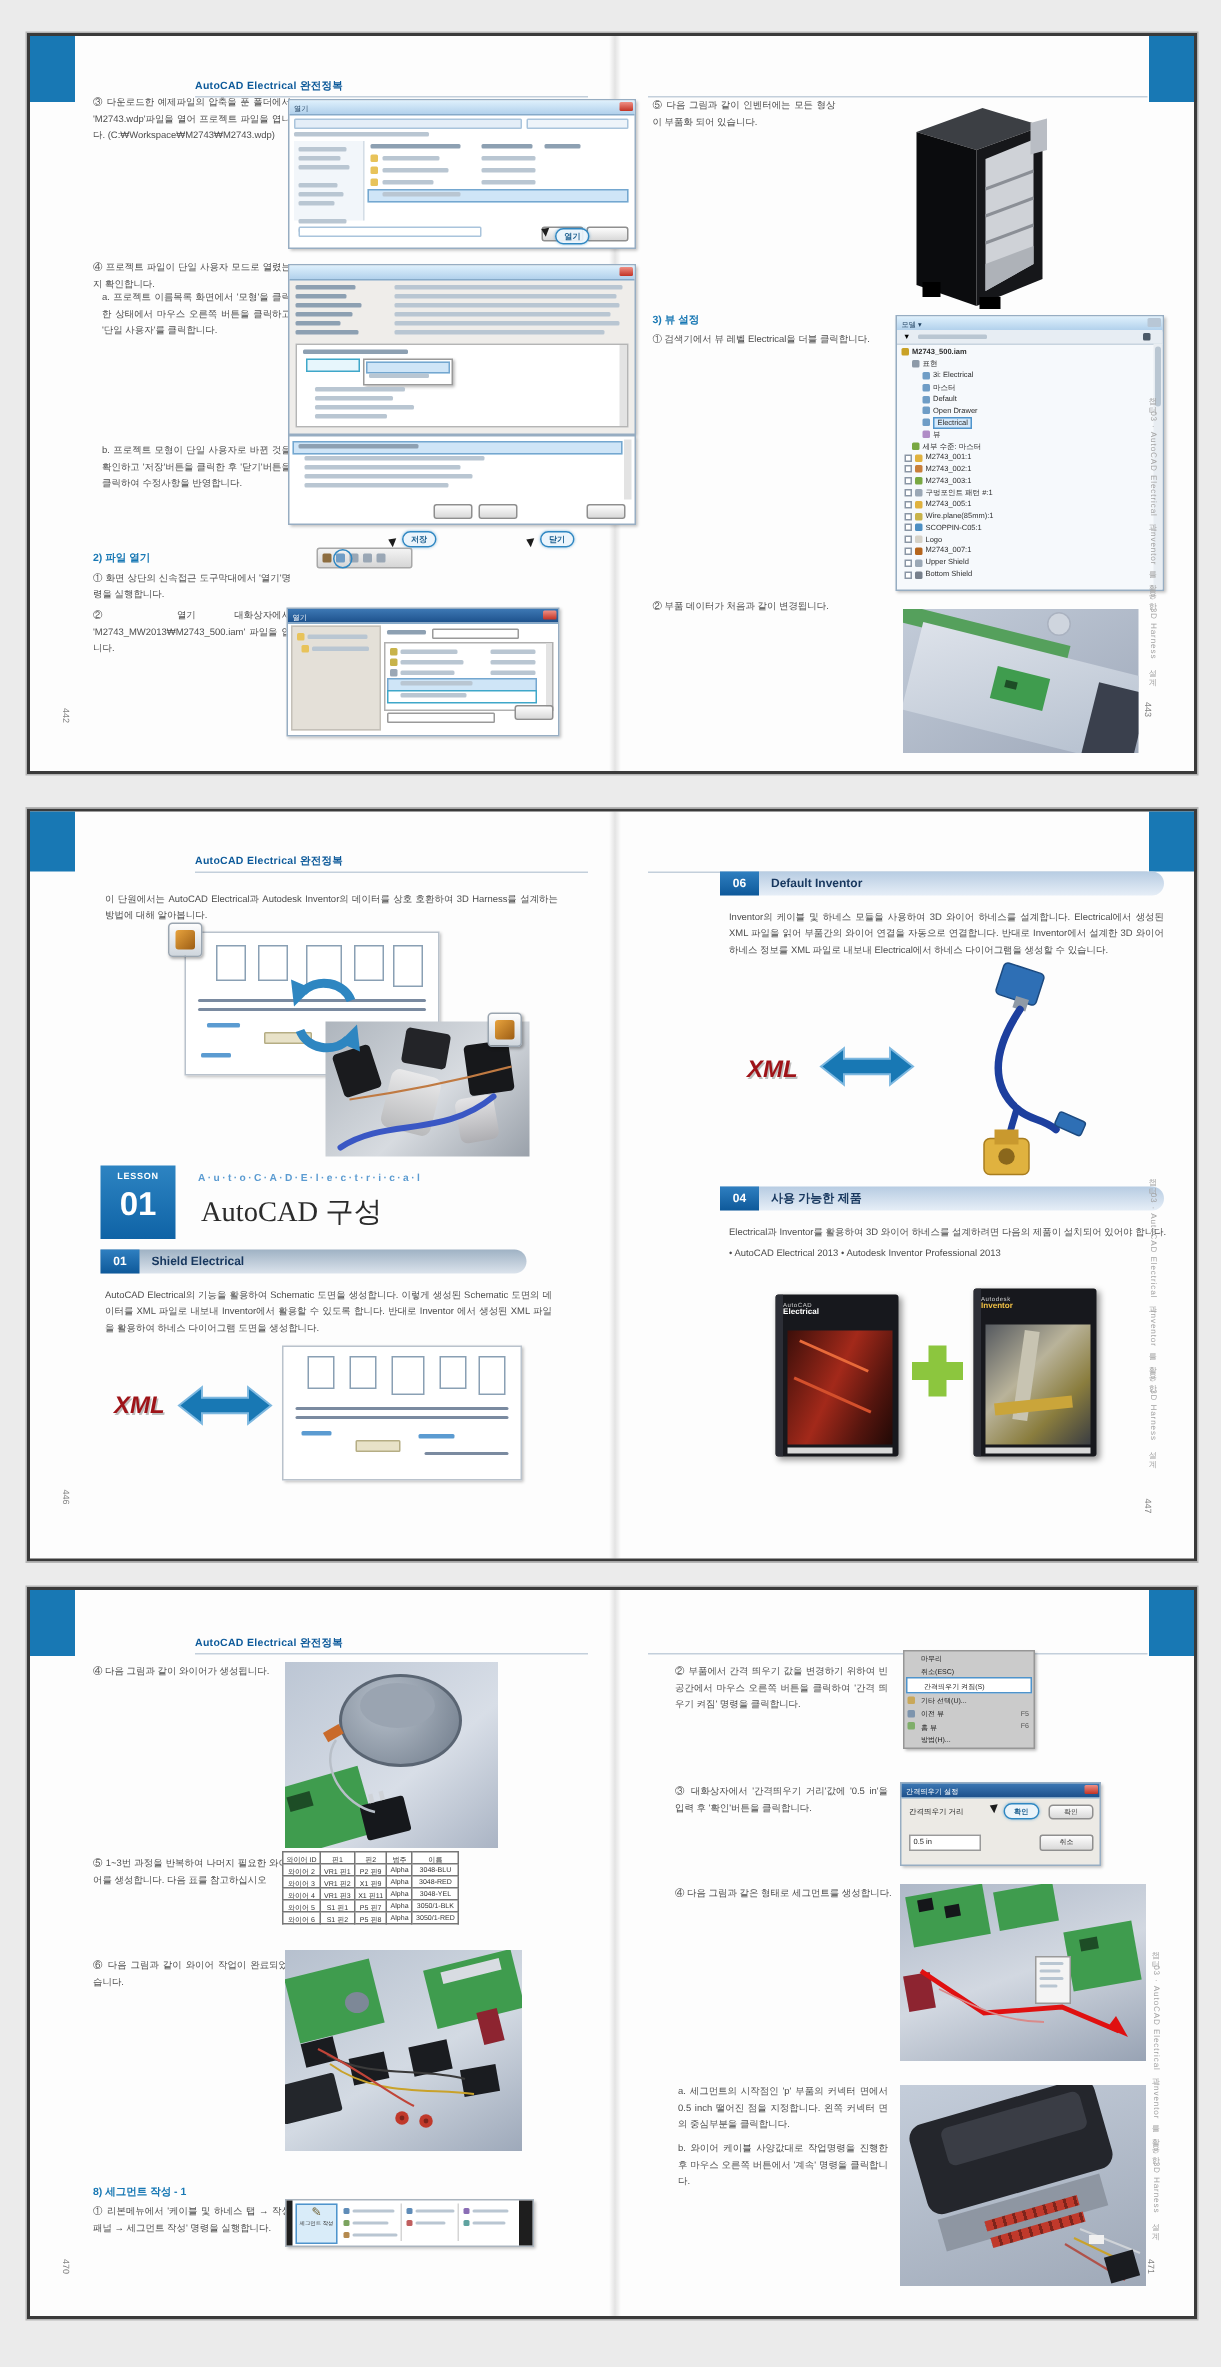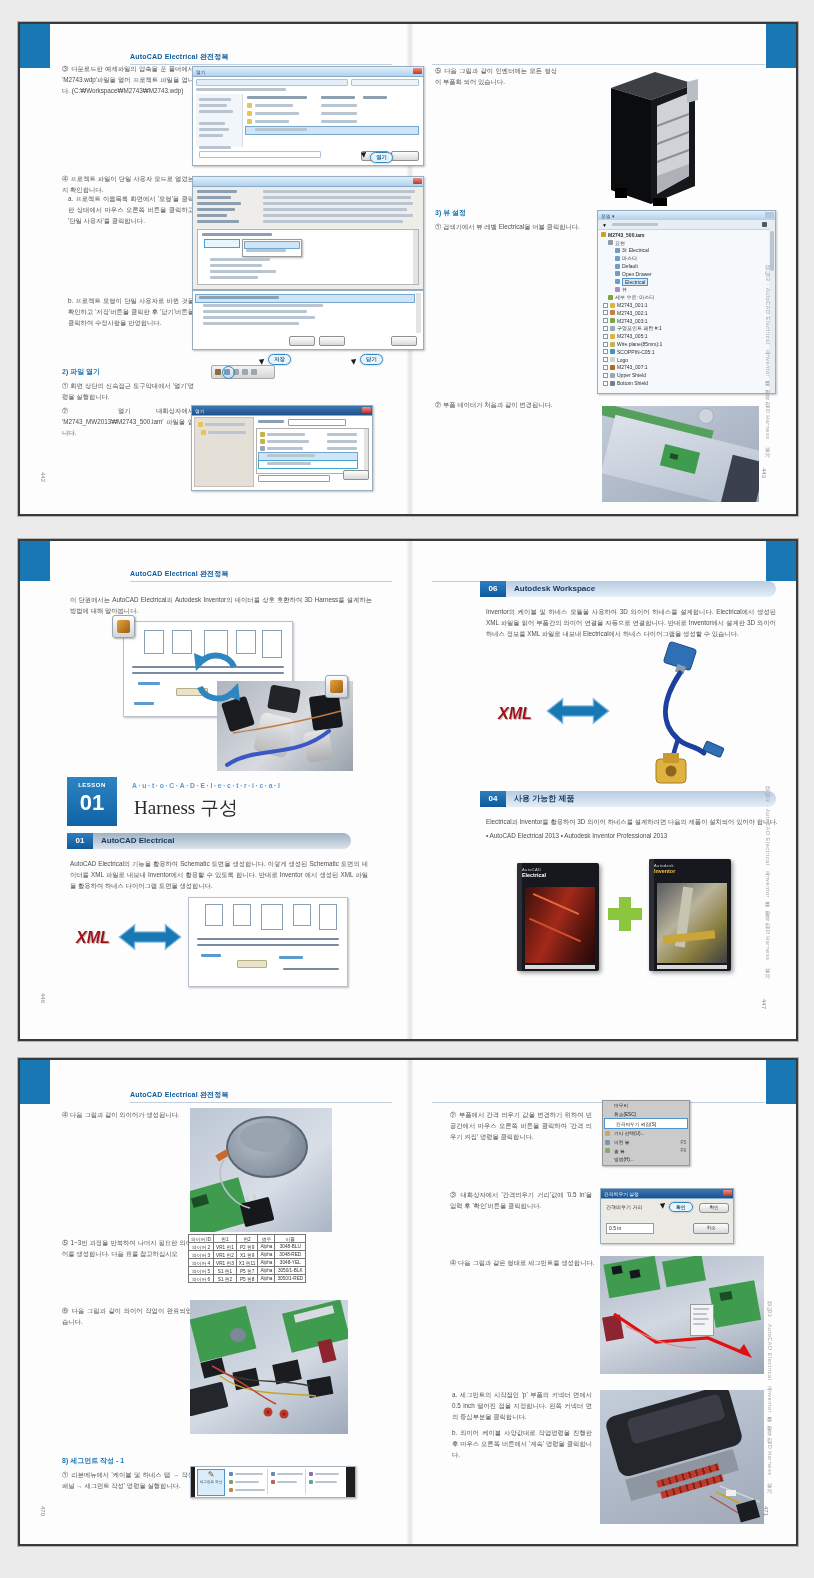--- a/index.html
+++ b/index.html
@@ -388,26 +388,26 @@
     <polygon points="4,8 18,14 6,26" fill="#2e86c1"></polygon>
     <path d="M10 42 A 19 17 0 0 0 42 48" fill="none" stroke="#2e86c1" stroke-width="6"></path>
     <polygon points="50,56 36,50 48,38" fill="#2e86c1"></polygon>
   </svg>
 
   <div class="lessonbox" style="left:47px;top:236px;width:50px;height:49px">
     <div style="font-size:6px;font-weight:bold;letter-spacing:.5px;margin-top:5px">LESSON</div>
     <div style="font-size:22px;font-weight:bold;line-height:1.35">01</div>
   </div>
   <div class="brand" style="left:112px;top:241px">A·u·t·o·C·A·D·E·l·e·c·t·r·i·c·a·l</div>
-  <div class="ptitle" style="left:114px;top:254px">Harness 구성</div>
+  <div class="ptitle" style="left:114px;top:254px">AutoCAD 구성</div>
 
   <div class="secbar" style="left:47px;top:292px;width:284px">
     <div class="secbg" style="background:linear-gradient(#9fb2c4,#dbe3ec)"></div>
     <div class="secnum">01</div>
-    <div class="sect">AutoCAD Electrical</div>
+    <div class="sect">Shield Electrical</div>
   </div>
   <div class="step" style="left:50px;top:318px;width:298px">AutoCAD Electrical의 기능을 활용하여 Schematic 도면을 생성합니다. 이렇게 생성된 Schematic 도면의 데이터를 XML 파일로 내보내 Inventor에서 활용할 수 있도록 합니다. 반대로 Inventor 에서 생성된 XML 파일을 활용하여 하네스 다이어그램 도면을 생성합니다.</div>
 
   <div class="xml" style="left:56px;top:388px">XML</div>
   <svg style="position:absolute;left:98px;top:380px" width="64" height="32" viewBox="0 0 100 46">
       <polygon points="2,23 26,4 26,15 74,15 74,4 98,23 74,42 74,31 26,31 26,42" fill="#1878b4" stroke="#7db8e0" stroke-width="2"></polygon>
     </svg>
   <div class="shot" style="left:168px;top:356px;width:158px;height:88px;border-color:#b9c2cc">
     <div class="bar" style="left:8px;top:40px;right:8px;height:1.5px;background:#7a8aa0"></div>
     <div class="bar" style="left:8px;top:46px;right:8px;height:1.5px;background:#7a8aa0"></div>
@@ -420,21 +420,21 @@
     <div class="bar" style="left:48px;top:62px;width:28px;height:6px;background:#e8e2c8;border:1px solid #b5ad84"></div>
     <div class="bar" style="left:90px;top:58px;width:24px;background:#5b9bd1"></div>
     <div class="bar" style="left:94px;top:70px;right:8px;height:1.5px;background:#7a8aa0"></div>
   </div>
 
   <div class="pn" style="left:20px;top:452px">446</div>
 
   <div class="secbar" style="left:460px;top:40px;width:296px">
     <div class="secbg" style="background:linear-gradient(#b7cce2,#e6eef7)"></div>
     <div class="secnum">06</div>
-    <div class="sect">Autodesk Workspace</div>
+    <div class="sect">Default Inventor</div>
   </div>
   <div class="step" style="left:466px;top:66px;width:290px">Inventor의 케이블 및 하네스 모듈을 사용하여 3D 와이어 하네스를 설계합니다. Electrical에서 생성된 XML 파일을 읽어 부품간의 와이어 연결을 자동으로 연결합니다. 반대로 Inventor에서 설계한 3D 와이어 하네스 정보를 XML 파일로 내보내 Electrical에서 하네스 다이어그램을 생성할 수 있습니다.</div>
 
   <div class="xml" style="left:478px;top:164px">XML</div>
   <svg style="position:absolute;left:526px;top:154px" width="64" height="32" viewBox="0 0 100 46">
       <polygon points="2,23 26,4 26,15 74,15 74,4 98,23 74,42 74,31 26,31 26,42" fill="#1878b4" stroke="#7db8e0" stroke-width="2"></polygon>
     </svg>
   <svg style="position:absolute;left:600px;top:100px" width="110" height="150" viewBox="0 0 110 150">
     <rect x="46" y="4" width="28" height="22" rx="3" fill="#2e6fb5" stroke="#1c4a80" transform="rotate(18 60 15)"></rect>
     <rect x="56" y="24" width="9" height="8" fill="#8f9aa6" transform="rotate(18 60 28)"></rect>

